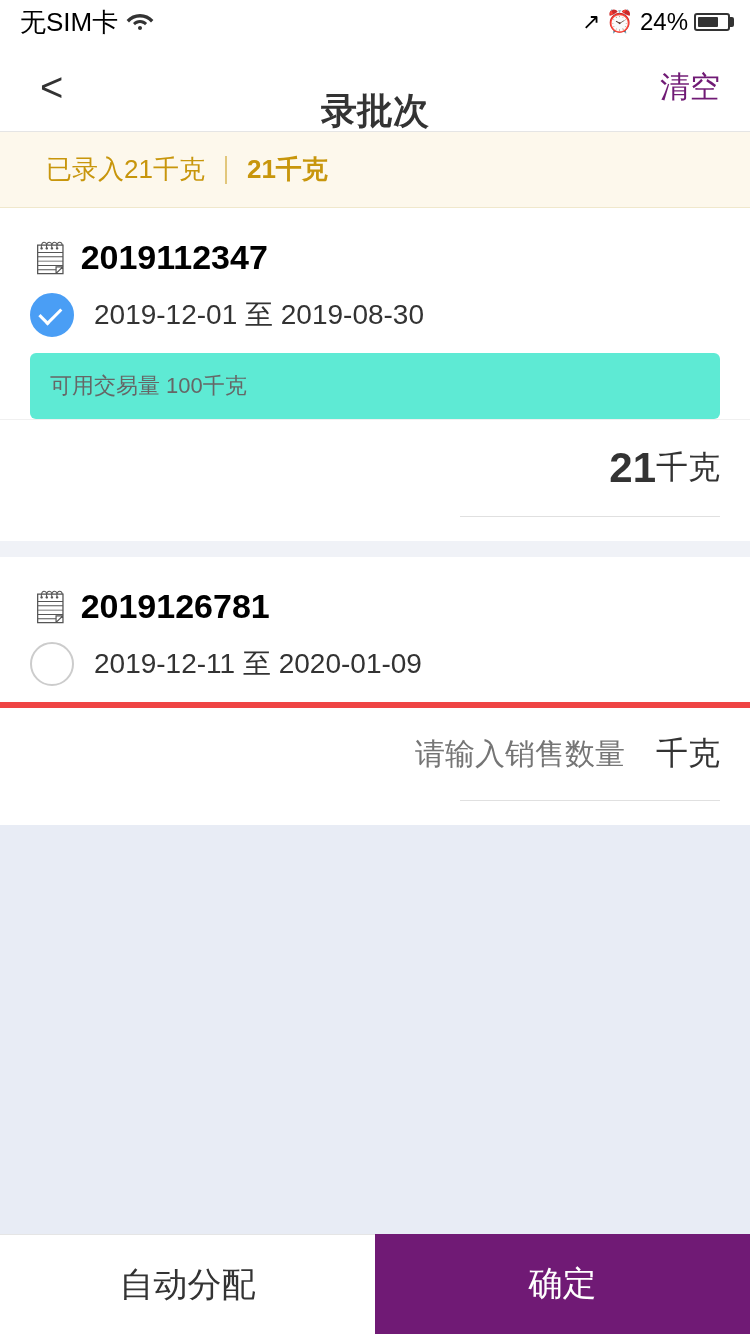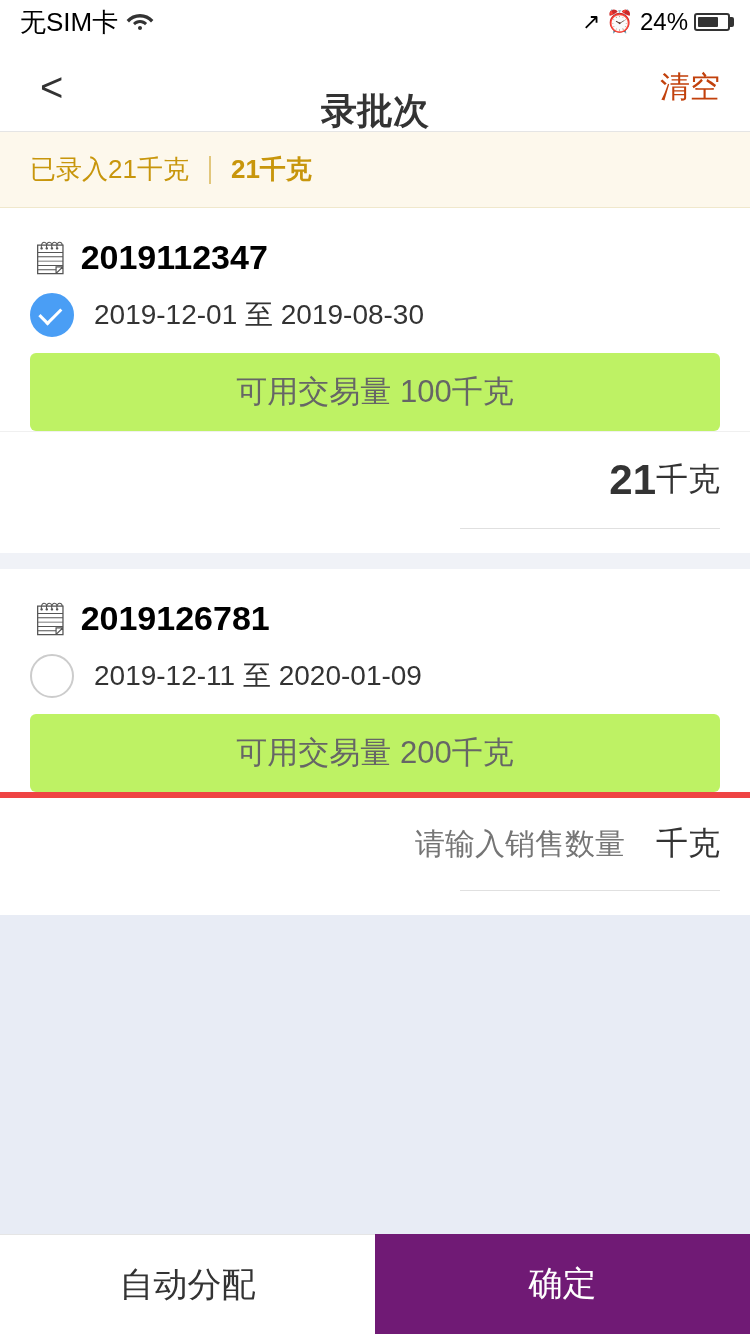--- a/index.html
+++ b/index.html
@@ -64,28 +64,28 @@
       font-size: 36px;
       font-weight: 600;
       color: #333;
       position: absolute;
       left: 50%;
       transform: translateX(-50%);
       margin-top: 47px;
     }
     .nav-clear {
       font-size: 30px;
-      color: #c2410c;
+      color: #701a75;
       cursor: pointer;
     }
 
     
     .info-banner {
       background: #fdf8ec;
-      padding: 20px 30px;
+      padding: 20px 46px;
       display: flex;
       align-items: center;
       gap: 20px;
       border-bottom: 1px solid #f0e8cc;
     }
     .info-banner-text {
       font-size: 26px;
       color: #c8960c;
     }
     .info-banner-divider {
@@ -152,27 +152,26 @@
       transform: rotate(-45deg) translateY(-3px);
       display: block;
     }
 
     .batch-date {
       font-size: 28px;
       color: #333;
     }
 
     .batch-available {
-      background: #bef264;
+      background: #5eead4;
       border-radius: 6px;
       padding: 18px 20px;
-      font-size: 31px;
+      font-size: 22px;
       color: #666;
       margin-bottom: 0;
-      text-align: center;
     }
 
     
     .amount-row {
       background: #fff;
       display: flex;
       align-items: center;
       justify-content: flex-end;
       padding: 24px 30px;
       border-top: 1px solid #f0f0f0;
@@ -338,21 +337,20 @@
 
     <div class="batch-card">
       <div class="batch-header">
         <span class="batch-icon">🗒</span>
         <span class="batch-id">2019126781</span>
       </div>
       <div class="batch-row">
         <div class="radio-btn"></div>
         <span class="batch-date">2019-12-11 至 2020-01-09</span>
       </div>
-      <div class="batch-available">可用交易量 200千克</div>
     </div>
 
     <div style="background:#fff; padding-bottom: 8px;">
       <div class="input-row">
         <input class="quantity-input" type="number" placeholder="请输入销售数量" style="">
         <span class="input-unit">千克</span>
       </div>
       <div class="underline-separator"></div>
       <div style="height:16px;"></div>
     </div>

